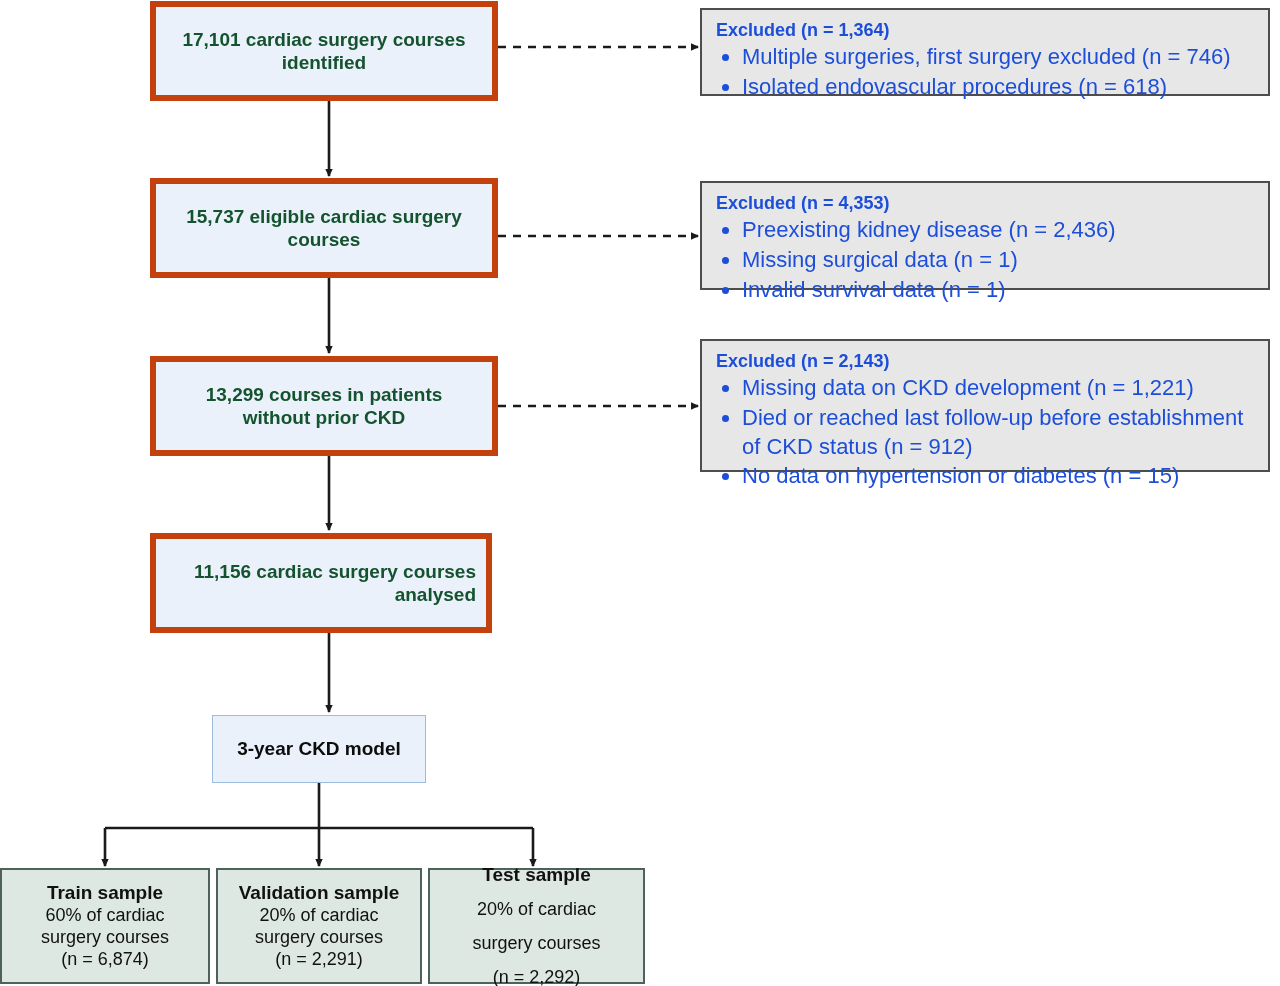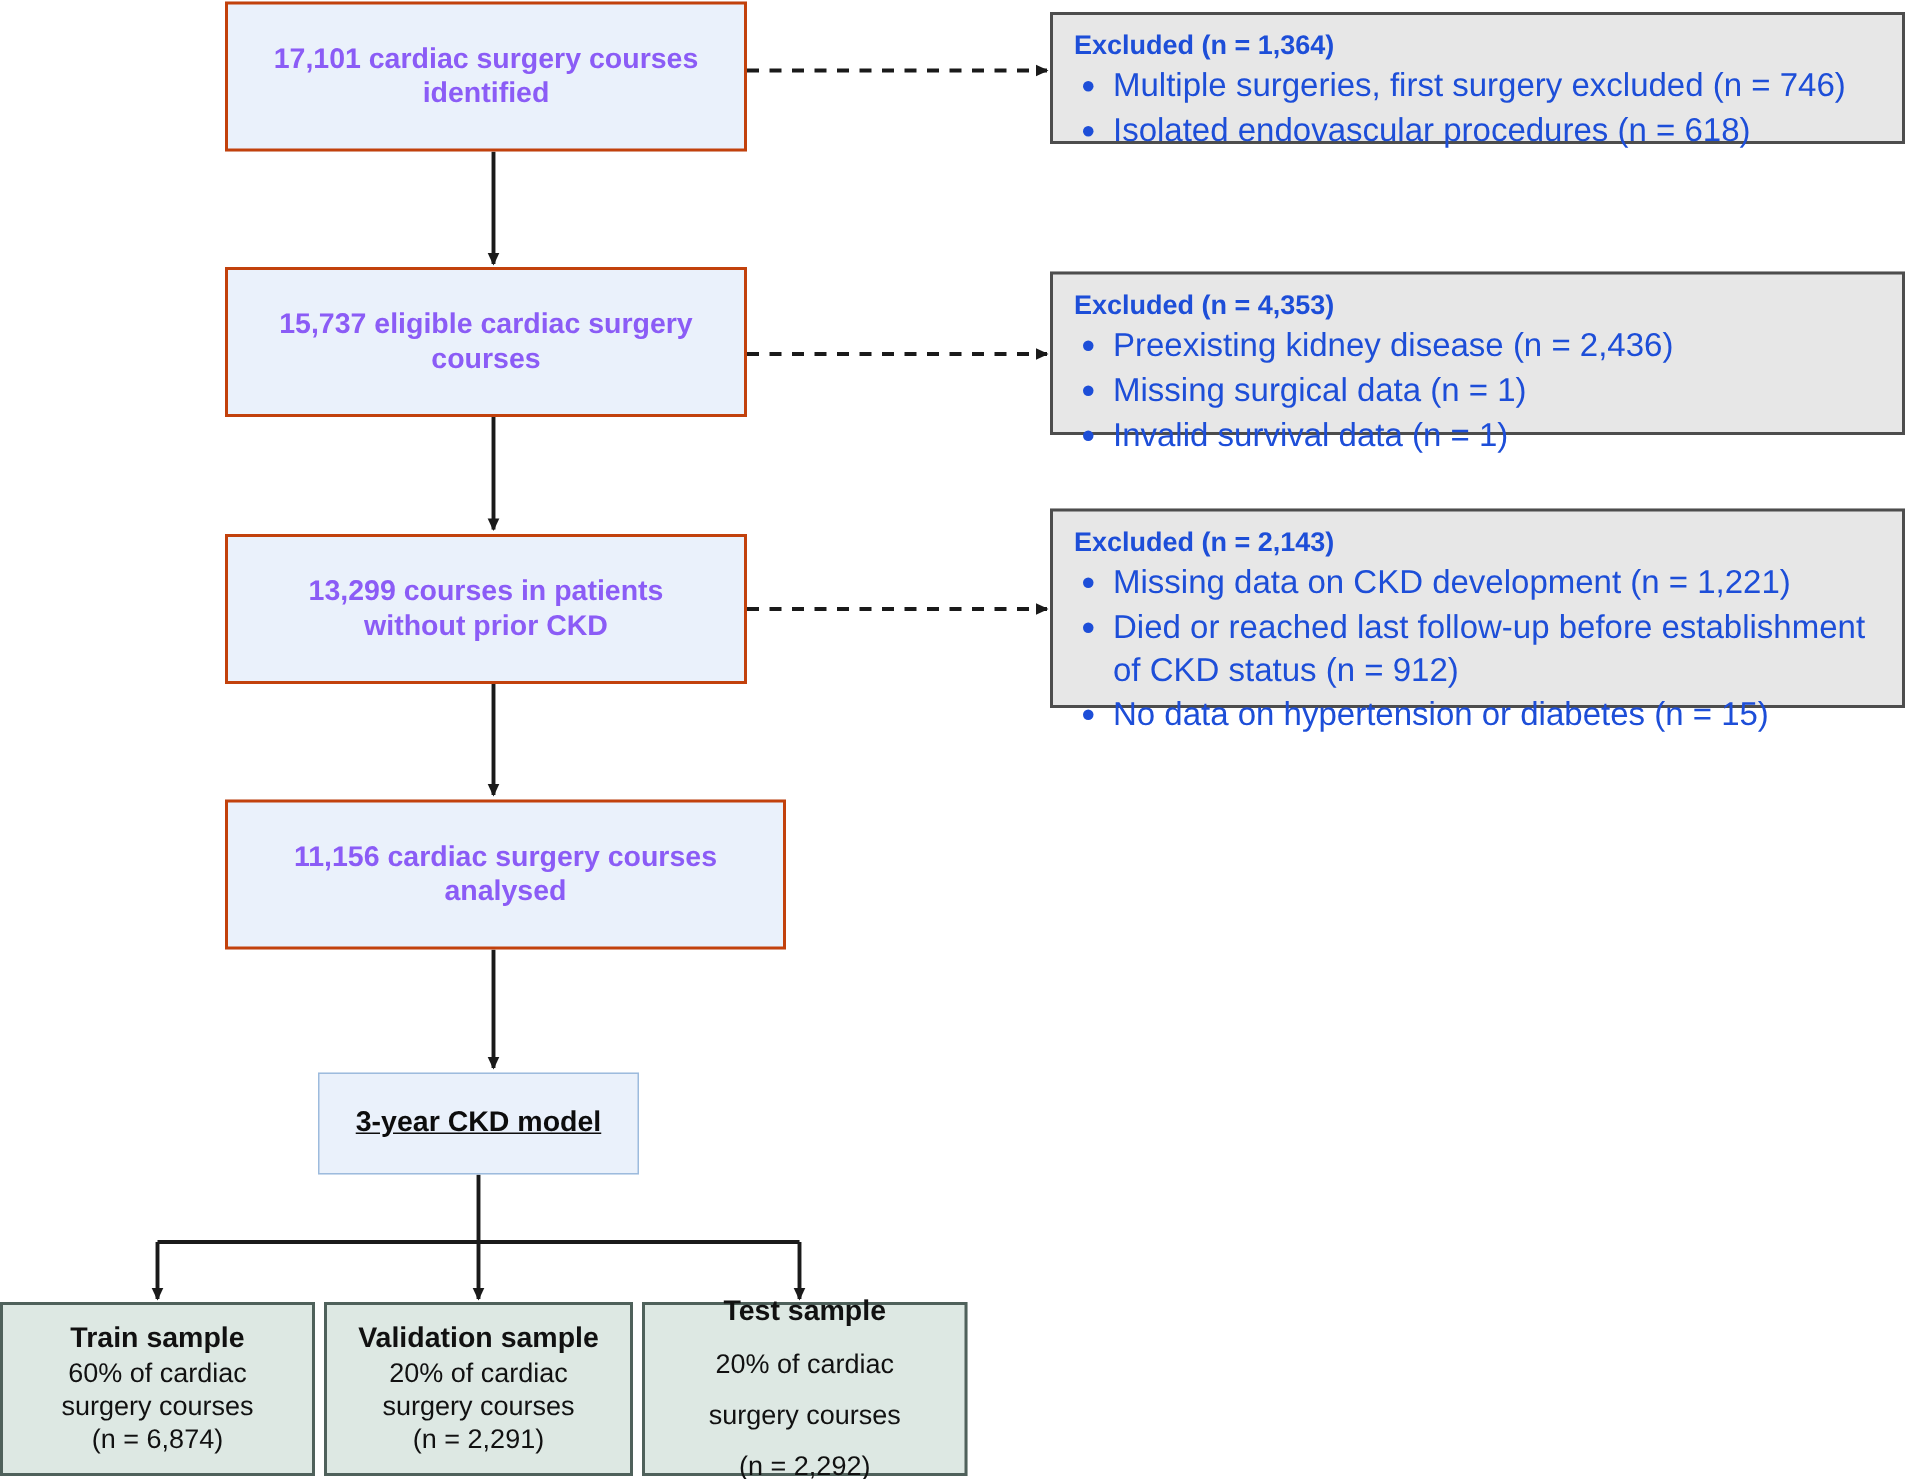--- a/index.html
+++ b/index.html
@@ -37,24 +37,24 @@
     flex-direction: column;
     align-items: center;
     justify-content: center;
     text-align: center;
     line-height: 1.22;
   }
 
   
   .node.flow {
     background: #eaf1fb;
-    border: 2px solid #c2410c;
+    border: 6px solid #c2410c;
     font-size: 19px;
     font-weight: bold;
-    color: #8b5cf6;
+    color: #14532d;
     padding: 4px 10px;
   }
   .node.flow .line { display: block; white-space: nowrap; }
 
   
   .node.model {
     background: #eaf1fb;
     border: 1.5px solid #9dbbdd;
     font-size: 19px;
     font-weight: bold;
@@ -152,26 +152,26 @@
   <div class="node flow" style="left:150px; top:178px; width:348px; height:100px;">
     <span class="line">15,737 eligible cardiac surgery</span>
     <span class="line">courses</span>
   </div>
 
   <div class="node flow" style="left:150px; top:356px; width:348px; height:100px;">
     <span class="line">13,299 courses in patients</span>
     <span class="line">without prior CKD</span>
   </div>
 
-  <div class="node flow" style="left:150px; top:533px; width:374px; height:100px;">
+  <div class="node flow" style="left:150px; top:533px; width:342px; height:100px;align-items:flex-end;">
     <span class="line">11,156 cardiac surgery courses</span>
     <span class="line">analysed</span>
   </div>
 
-  <div class="node model" style="left:212px; top:715px; width:214px; height:68px;text-decoration:underline;">
+  <div class="node model" style="left:212px; top:715px; width:214px; height:68px;">
     <span class="line">3-year CKD model</span>
   </div>
 
   <div class="node excl" style="left:700px; top:8px; width:570px; height:88px;">
     <div class="excl-title">Excluded (n = 1,364)</div>
     <ul class="excl-list">
       <li>Multiple surgeries, first surgery excluded (n = 746)</li>
       <li>Isolated endovascular procedures (n = 618)</li>
     </ul>
   </div>

